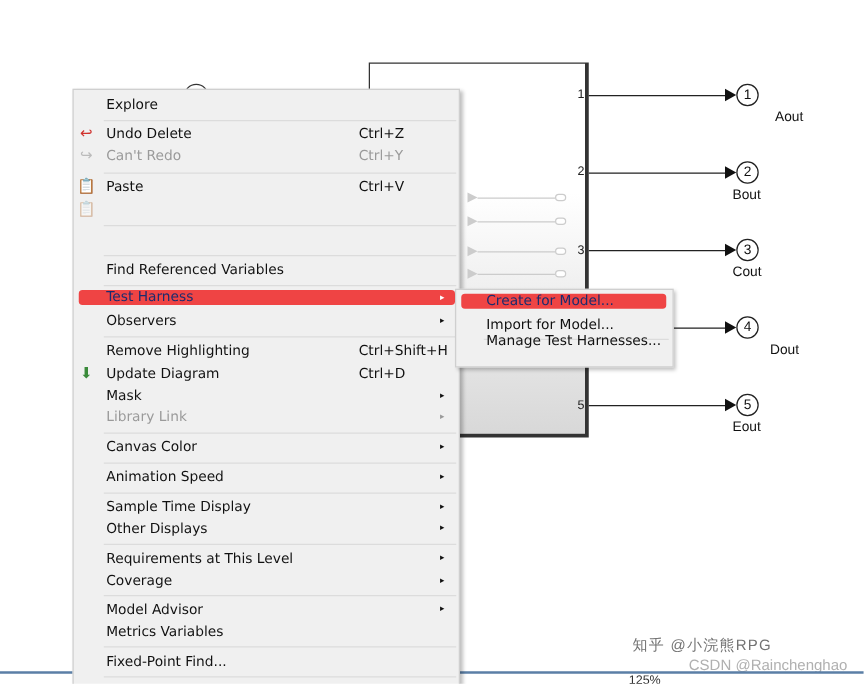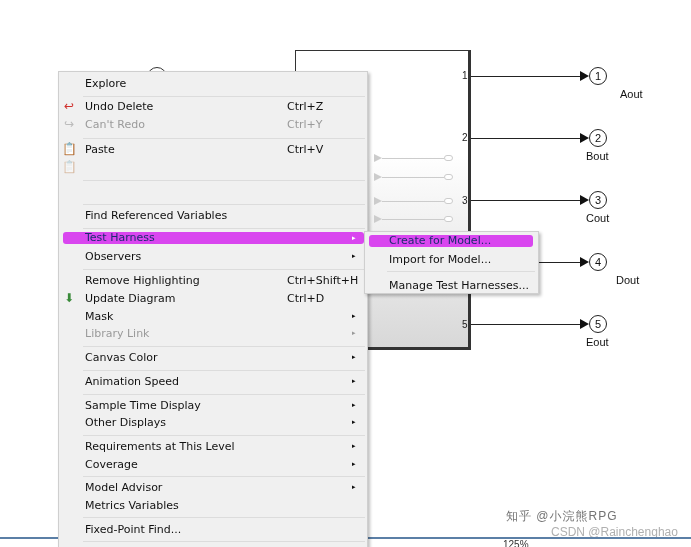--- a/index.html
+++ b/index.html
@@ -23,21 +23,21 @@
   .watermark2 { position:absolute; left:551px; top:525px; font-size:12px; color:#b0b0b0; font-family:"Liberation Sans", sans-serif; }
   .partial-circle { position:absolute; left:147px; top:67px; width:18px; height:18px; border:1px solid #333; border-radius:50%; }
 
   
   .menu { position:absolute; left:58px; top:71px; width:310px; height:480px; background:#f0f0f0; border:1px solid #cfcfcf; box-shadow:2px 2px 3px rgba(0,0,0,0.25); box-sizing:border-box; font-family:"DejaVu Sans", sans-serif; font-size:11px; }
   .menu-item { position:absolute; left:0; width:308px; height:17px; line-height:17px; color:#111; }
   .menu-item .label { position:absolute; left:26px; }
   .menu-item .shortcut { position:absolute; left:228px; }
   .menu-item .sub-arrow { position:absolute; left:293px; font-size:7px; }
   .menu-item.disabled { color:#9a9a9a; }
-  .menu-item.highlight { left:4px; width:301px; background:#d946ef; border-radius:3px; color:#1b2c6e;text-align:right; }
+  .menu-item.highlight { left:4px; width:301px; background:#ef4444; border-radius:3px; color:#1b2c6e;text-align:right; }
   .menu-item.highlight .label { left:22px; }
   .menu-item.highlight .sub-arrow { left:289px; color:#fff; }
   .sep { position:absolute; left:24px; width:282px; height:1px; background:#dcdcdc; }
   .menu-icon { position:absolute; left:3px; top:1px; width:14px; height:14px; font-size:12px; line-height:14px; text-align:center; }
 
   
   .submenu { position:absolute; left:364px; top:231px; width:175px; height:63px; background:#f0f0f0; border:1px solid #cfcfcf; box-shadow:2px 2px 3px rgba(0,0,0,0.25); box-sizing:border-box; font-size:11px; }
   .submenu .menu-item { width:173px; }
   .submenu .menu-item.highlight { left:4px; width:164px; }
   .submenu .menu-item .label { left:24px; }
@@ -210,16 +210,16 @@
 </div>
 
 <div class="submenu">
   <div class="menu-item" style="top:19px;">
     <span class="label">Import for Model...</span>
   </div>
   <div class="menu-item highlight" style="top:3px;height:12px;line-height:12px;">
     <span class="label">Create for Model...</span>
   </div>
   <div class="sep" style="top:39px;"></div>
-  <div class="menu-item" style="top:45px;text-align:right;">
+  <div class="menu-item" style="top:32px;text-align:right;">
     <span class="label">Manage Test Harnesses...</span>
   </div>
 </div>
 
 </body></html>

